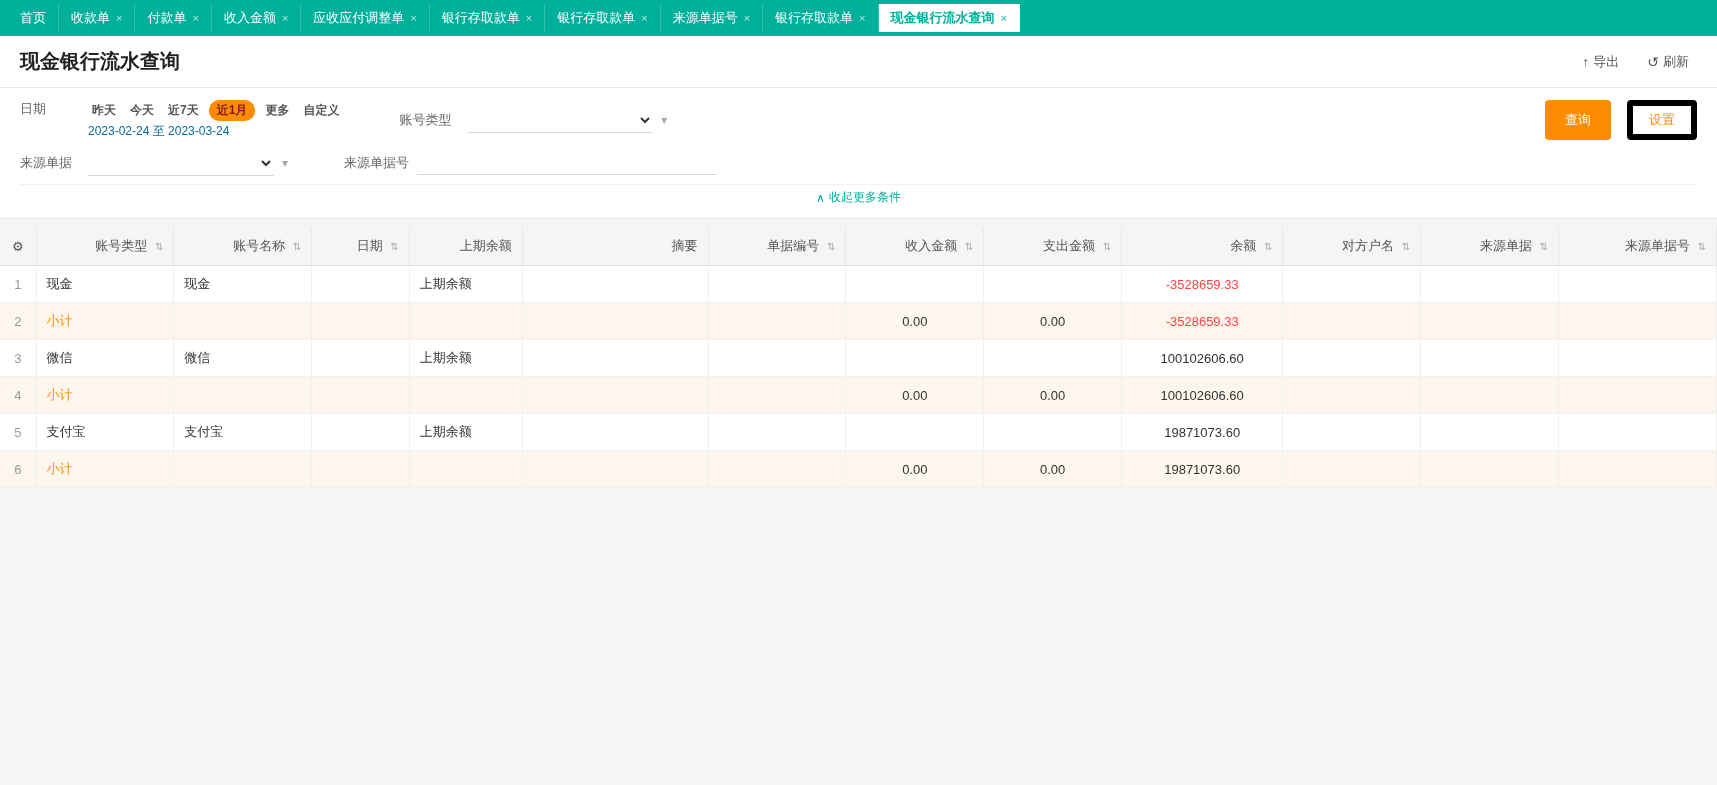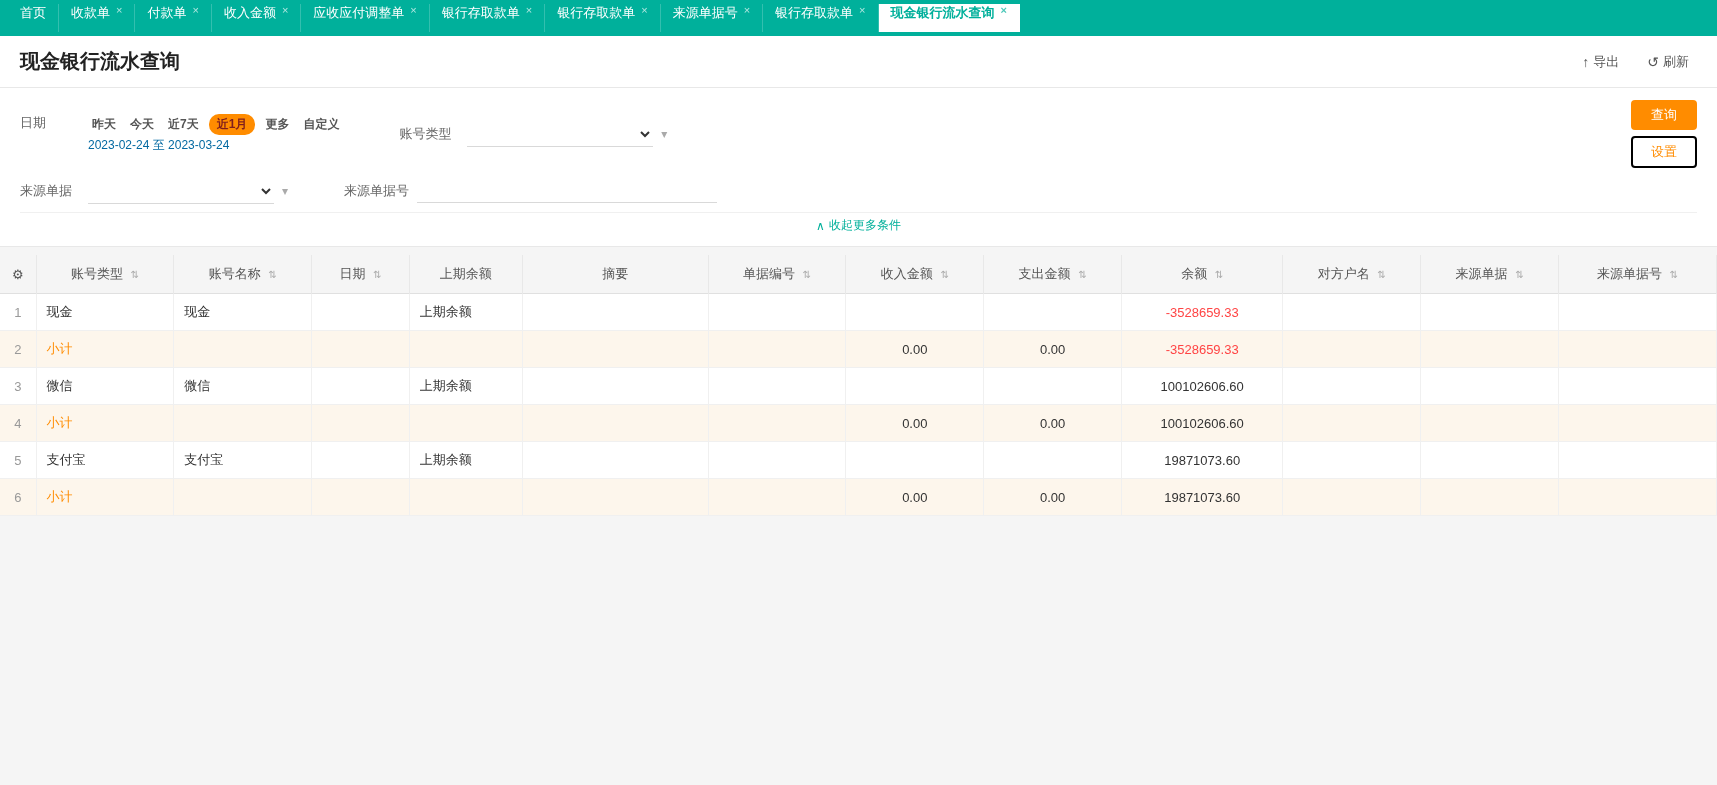--- a/index.html
+++ b/index.html
@@ -12,21 +12,21 @@
       align-items: center;
       height: 36px;
       padding: 0 8px;
       overflow: hidden;
     }
     .nav-item {
       color: #fff;
       padding: 0 12px;
       height: 28px;
       display: flex;
-      align-items: flex-start;
+      align-items: center;
       cursor: pointer;
       white-space: nowrap;
       font-size: 13px;
       border-right: 1px solid rgba(255,255,255,0.2);
     }
     .nav-item.active {
       background: #fff;
       color: #00b09b;
       font-weight: bold;
     }
@@ -169,31 +169,31 @@
       border: none;
       border-radius: 4px;
       padding: 6px 20px;
       cursor: pointer;
       font-size: 13px;
       white-space: nowrap;
     }
     .settings-btn {
       background: #fff;
       color: #ff8c00;
-      border: 2px solid #000000;
+      border: 6px solid #000000;
       border-radius: 4px;
       padding: 5px 16px;
       cursor: pointer;
       font-size: 13px;
       white-space: nowrap;
     }
     .right-btns {
       display: flex;
-      flex-direction: column;
-      gap: 6px;
+      flex-direction: row;
+      gap: 16px;
       margin-left: auto;
     }
     .filter-second-row {
       display: flex;
       align-items: center;
       gap: 16px;
       margin-bottom: 8px;
     }
     .collapse-bar {
       display: flex;
@@ -218,21 +218,21 @@
       width: 100%;
       border-collapse: collapse;
       font-size: 13px;
     }
     thead tr {
       background: #f5f5f5;
       border-bottom: 1px solid #e0e0e0;
     }
     thead th {
       padding: 10px 10px;
-      text-align: center;
+      text-align: right;
       font-weight: normal;
       color: #555;
       white-space: nowrap;
       border-right: 1px solid #e8e8e8;
       position: relative;
     }
     thead th .sort-arrows {
       color: #aaa;
       font-size: 10px;
       margin-left: 4px;

